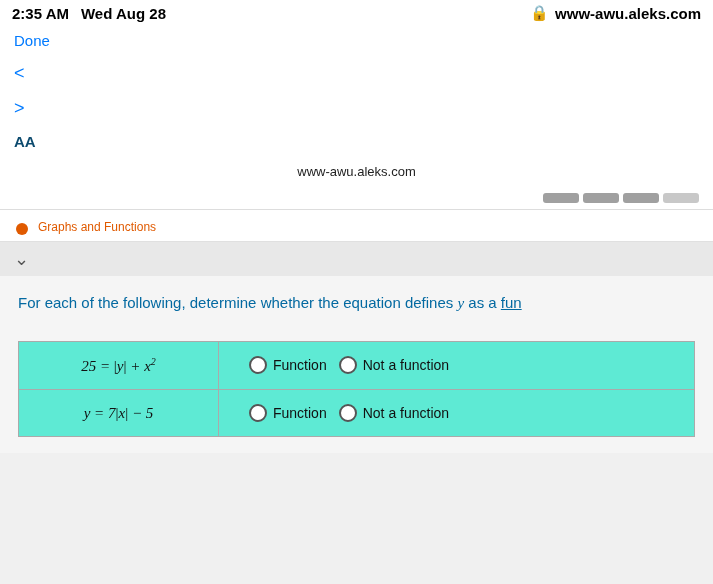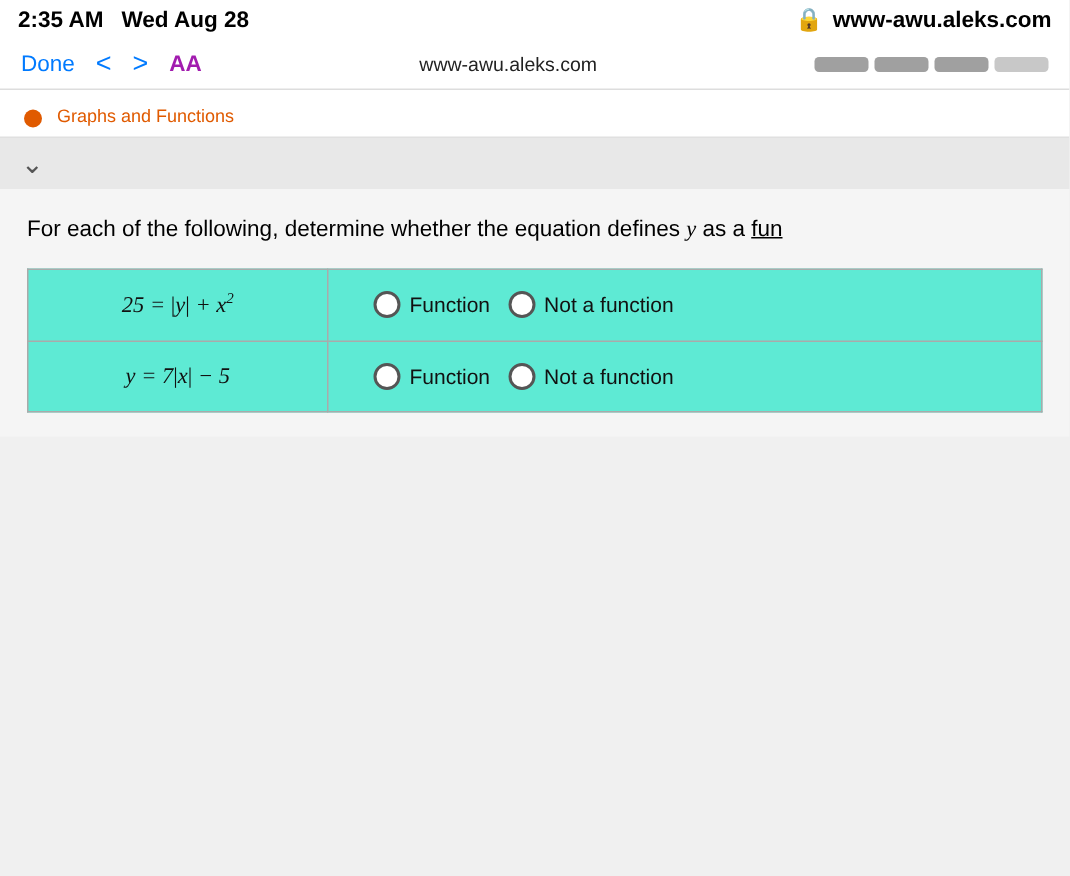--- a/index.html
+++ b/index.html
@@ -28,36 +28,36 @@
     }
     .status-bar-right {
       display: flex;
       align-items: center;
       gap: 6px;
     }
 
     
     .nav-bar {
       display: flex;
-      align-items: center;
       padding: 6px 14px;
       background: #fff;
       gap: 14px;
       border-bottom: 1px solid #ddd;
+      flex-direction: column;
     }
     .nav-done {
       color: #007aff;
       font-size: 15px;
     }
     .nav-chevron {
       color: #007aff;
       font-size: 18px;
     }
     .nav-aa {
-      color: #a21caf;
+      color: #0c4a6e;
       font-size: 15px;
       font-weight: 700;
     }
     .nav-url {
       flex: 1;
       text-align: center;
       font-size: 13px;
       color: #222;
     }
     .nav-progress-bars {
@@ -115,22 +115,22 @@
       color: #555;
     }
 
     
     .main-content {
       background: #f5f5f5;
       padding: 16px 18px;
     }
     .question-text {
       font-size: 15px;
-      color: #000000;
-      margin-bottom: 14px;
+      color: #0369a1;
+      margin-bottom: 26px;
       line-height: 1.5;
     }
     .underline { text-decoration: underline; }
 
     
     .equation-table {
       width: 100%;
       border-collapse: collapse;
       background: #5eead4;
       border: 1.5px solid #aaa;

